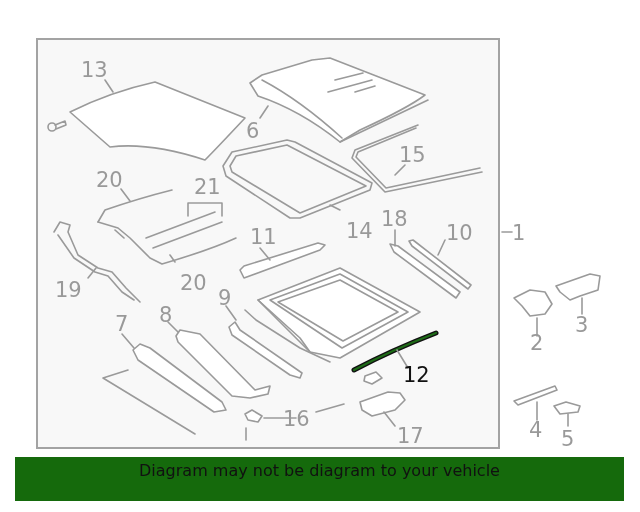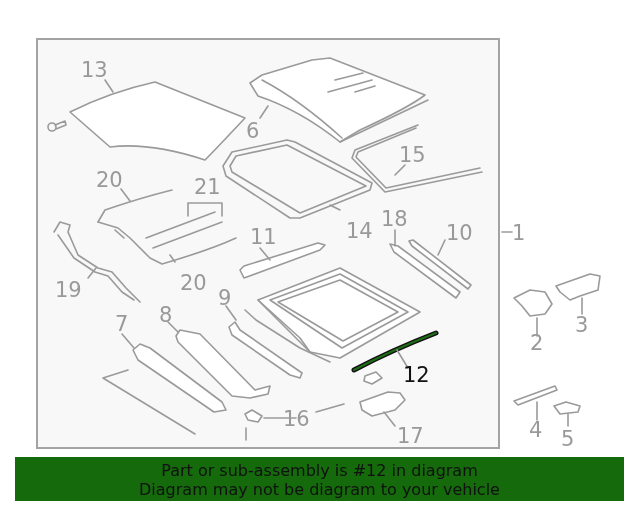--- a/index.html
+++ b/index.html
@@ -176,15 +176,14 @@
     <text class="lbl" x="397" y="443">17</text>
     <text class="lbl" x="530" y="350">2</text>
     <text class="lbl" x="575" y="332">3</text>
     <text class="lbl" x="529" y="437">4</text>
     <text class="lbl" x="561" y="446">5</text>
     <text class="lbl" x="512" y="240">1</text>
   </g>
 </svg>
 
 <div class="banner">
-  <div>Part or sub-assembly is #12 in diagram</div>
   <div>Diagram may not be diagram to your vehicle</div>
 </div>
 
 </body></html>

